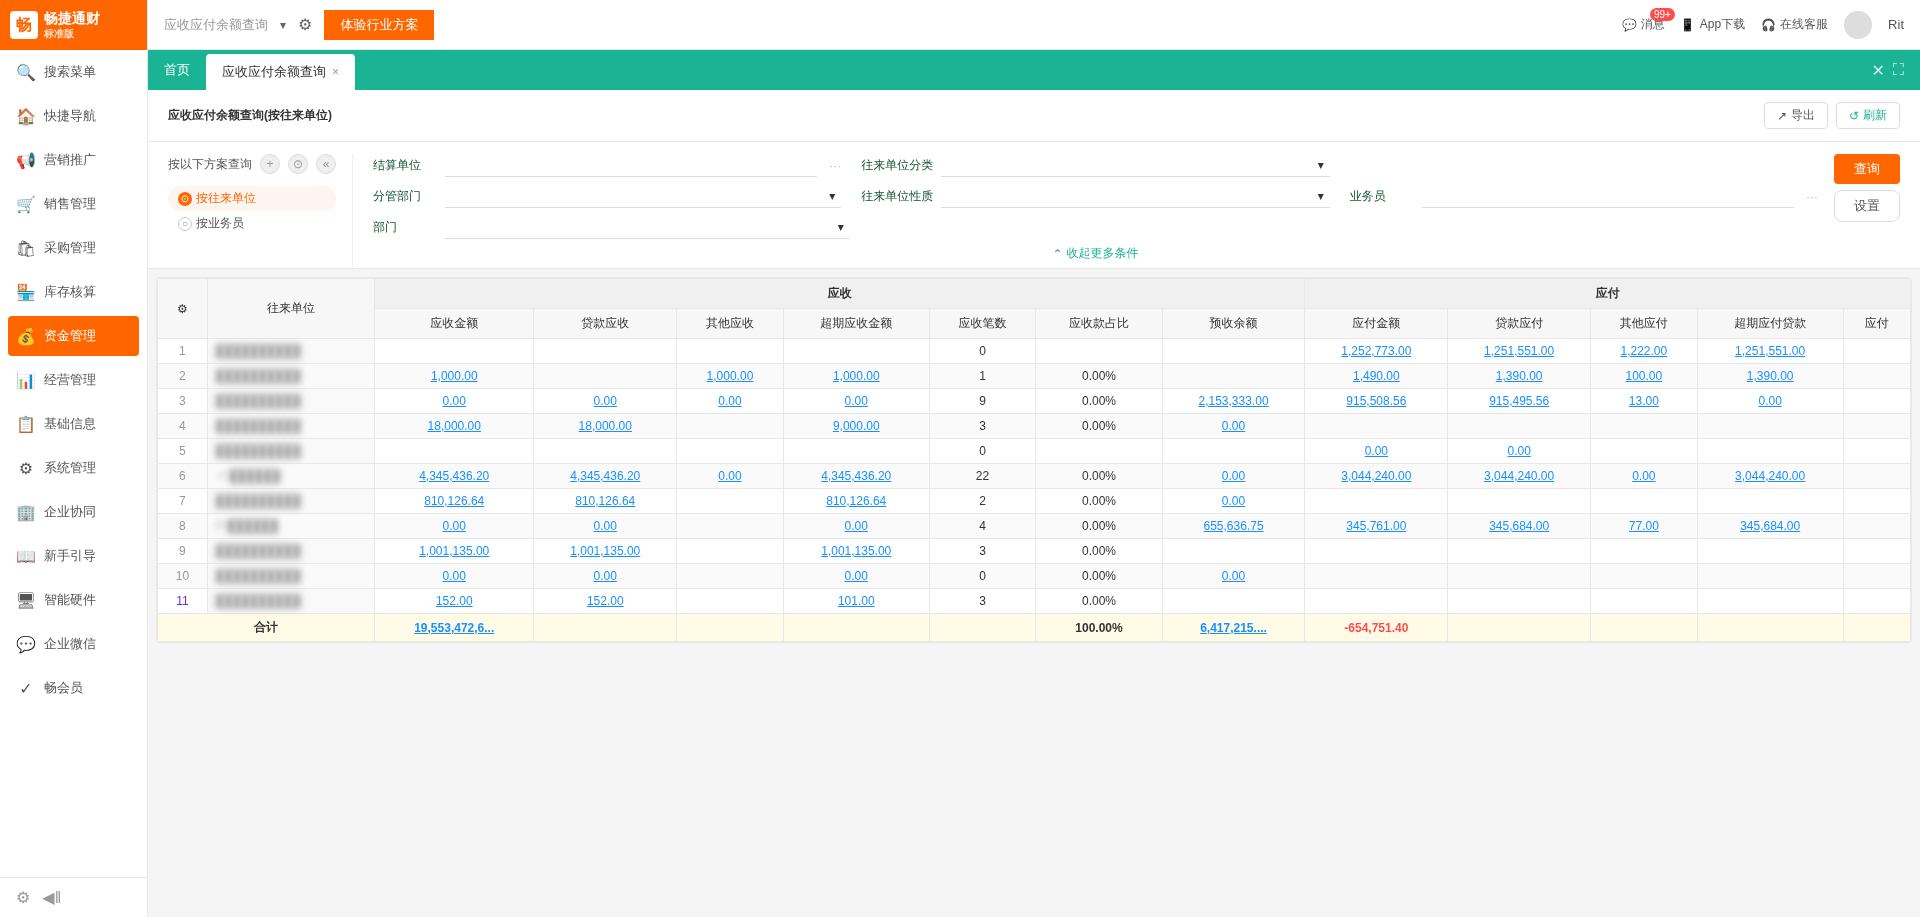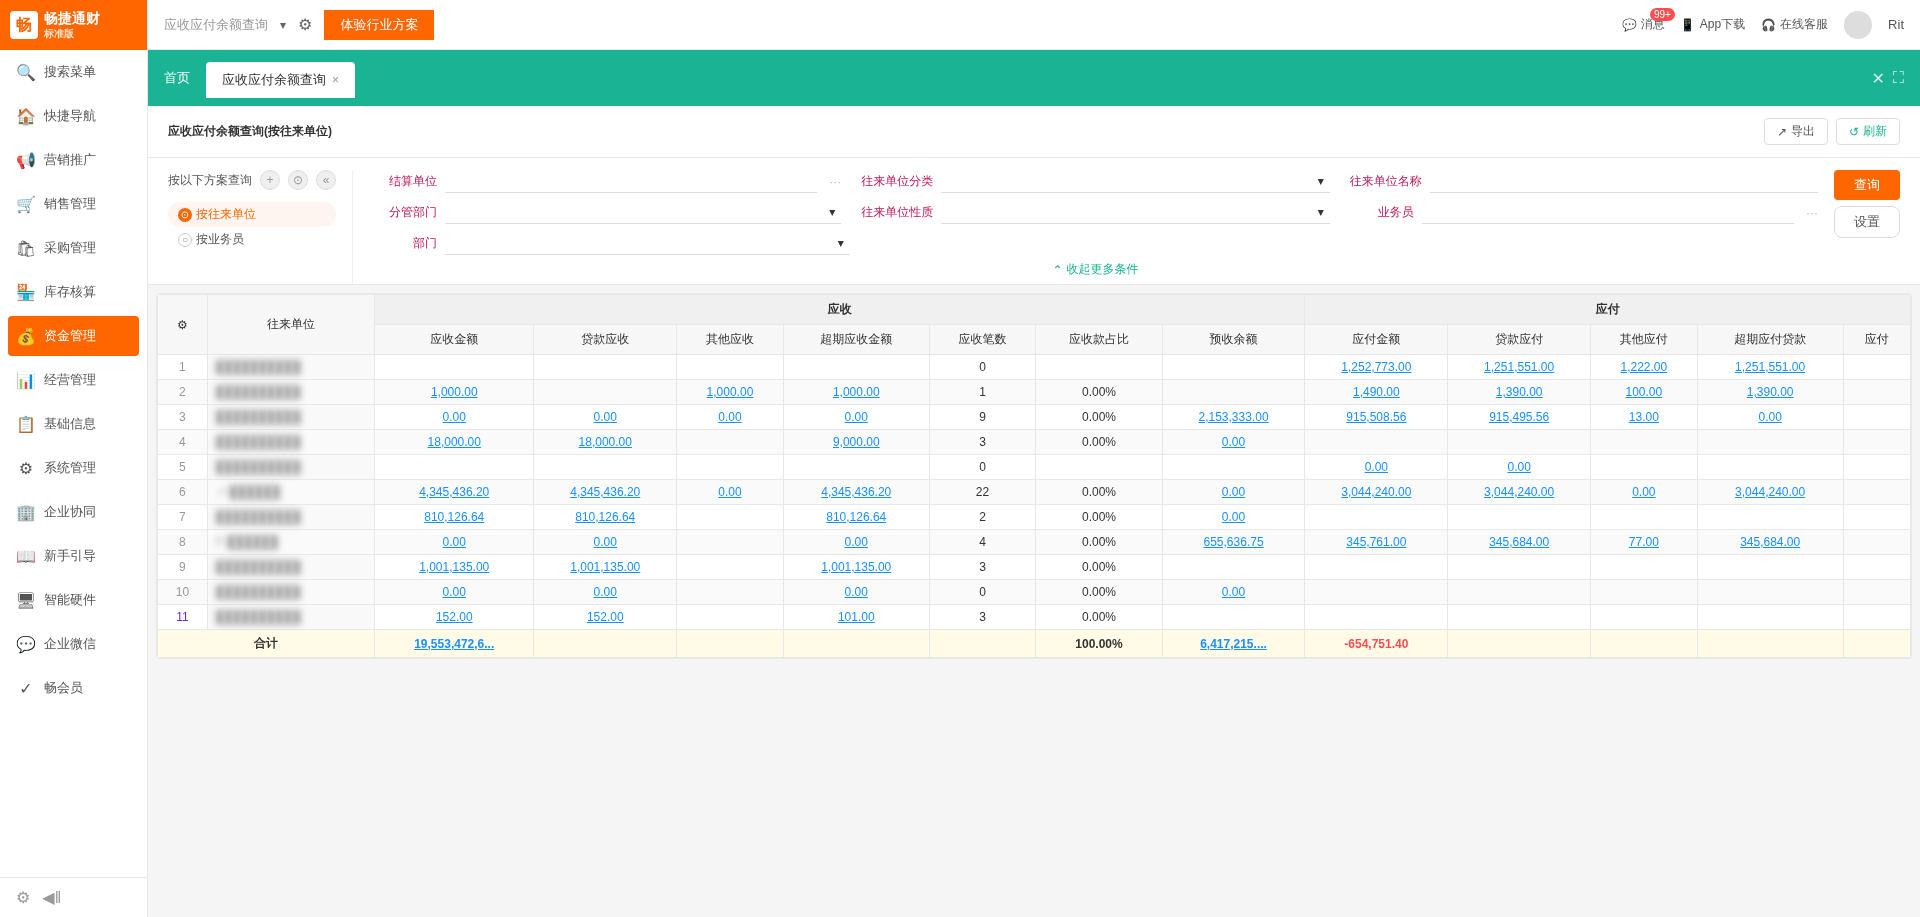--- a/index.html
+++ b/index.html
@@ -55,21 +55,21 @@
     .header-app { display: flex; align-items: center; gap: 4px; color: #555; cursor: pointer; }
     .header-service { display: flex; align-items: center; gap: 4px; color: #555; cursor: pointer; }
     .header-avatar { width: 28px; height: 28px; background: #ddd; border-radius: 50%; }
     .header-username { color: #555; font-size: 13px; }
 
     
     .main { margin-left: 148px; margin-top: 50px; height: calc(917px - 50px); display: flex; flex-direction: column; }
 
     
     .tab-bar {
-      background: #1ab394; display: flex; align-items: center; height: 56px;
+      background: #1ab394; display: flex; align-items: center; height: 40px;
       padding: 0; position: relative;
     }
     .tab-item {
       height: 40px; display: flex; align-items: center; padding: 0 16px; cursor: pointer;
       color: rgba(255,255,255,0.8); font-size: 13px; position: relative;
     }
     .tab-item.home { color: #fff; }
     .tab-item.active {
       background: #fff; color: #333; border-radius: 4px 4px 0 0; margin-top: 4px; height: 36px;
     }
@@ -94,21 +94,21 @@
       display: flex; align-items: center; gap: 4px; padding: 4px 10px; border-radius: 12px;
       cursor: pointer; color: #ff6600; font-size: 12px;
     }
     .filter-scheme-item.active { background: #fff5f0; }
     .filter-scheme-item .dot { width: 14px; height: 14px; background: #ff6600; border-radius: 50%; display: flex; align-items: center; justify-content: center; color: #fff; font-size: 10px; }
     .filter-scheme-item2 { display: flex; align-items: center; gap: 4px; padding: 4px 10px; cursor: pointer; color: #555; font-size: 12px; }
     .filter-scheme-item2 .dot2 { width: 14px; height: 14px; border: 1px solid #ccc; border-radius: 50%; display: flex; align-items: center; justify-content: center; color: #999; font-size: 10px; }
 
     .filter-grid { display: grid; grid-template-columns: 1fr 1fr 1fr; gap: 10px 20px; }
     .filter-row { display: flex; align-items: center; gap: 8px; }
-    .filter-label { color: #be185d; font-size: 12px; white-space: nowrap; min-width: 64px; text-align: right; }
+    .filter-label { color: #14532d; font-size: 12px; white-space: nowrap; min-width: 64px; text-align: left; }
     .filter-input {
       flex: 1; border: none; border-bottom: 1px solid #ddd; padding: 4px 6px;
       font-size: 12px; color: #333; outline: none; background: transparent;
     }
     .filter-input-dots { color: #bbb; margin-left: 4px; cursor: pointer; }
     .filter-select {
       flex: 1; border: none; border-bottom: 1px solid #ddd; padding: 4px 6px;
       font-size: 12px; color: #333; outline: none; background: transparent; display: flex; align-items: center; justify-content: space-between; cursor: pointer;
     }
     .filter-collapse {
@@ -297,24 +297,20 @@
             <span class="filter-label">结算单位</span>
             <input class="filter-input" type="text" placeholder="" style="">
             <span class="filter-input-dots">···</span>
           </div>
           <div class="filter-row">
             <span class="filter-label">往来单位分类</span>
             <div class="filter-select">
               <span></span>
               <span>▾</span>
             </div>
-          </div>
-          <div class="filter-row">
-            <span class="filter-label">往来单位名称</span>
-            <input class="filter-input" type="text" placeholder="" style="">
           </div>
         </div>
 
         <div class="filter-grid" style="margin-top:8px;">
           <div class="filter-row">
             <span class="filter-label">分管部门</span>
             <div class="filter-select">
               <span></span>
               <span>▾</span>
             </div>

